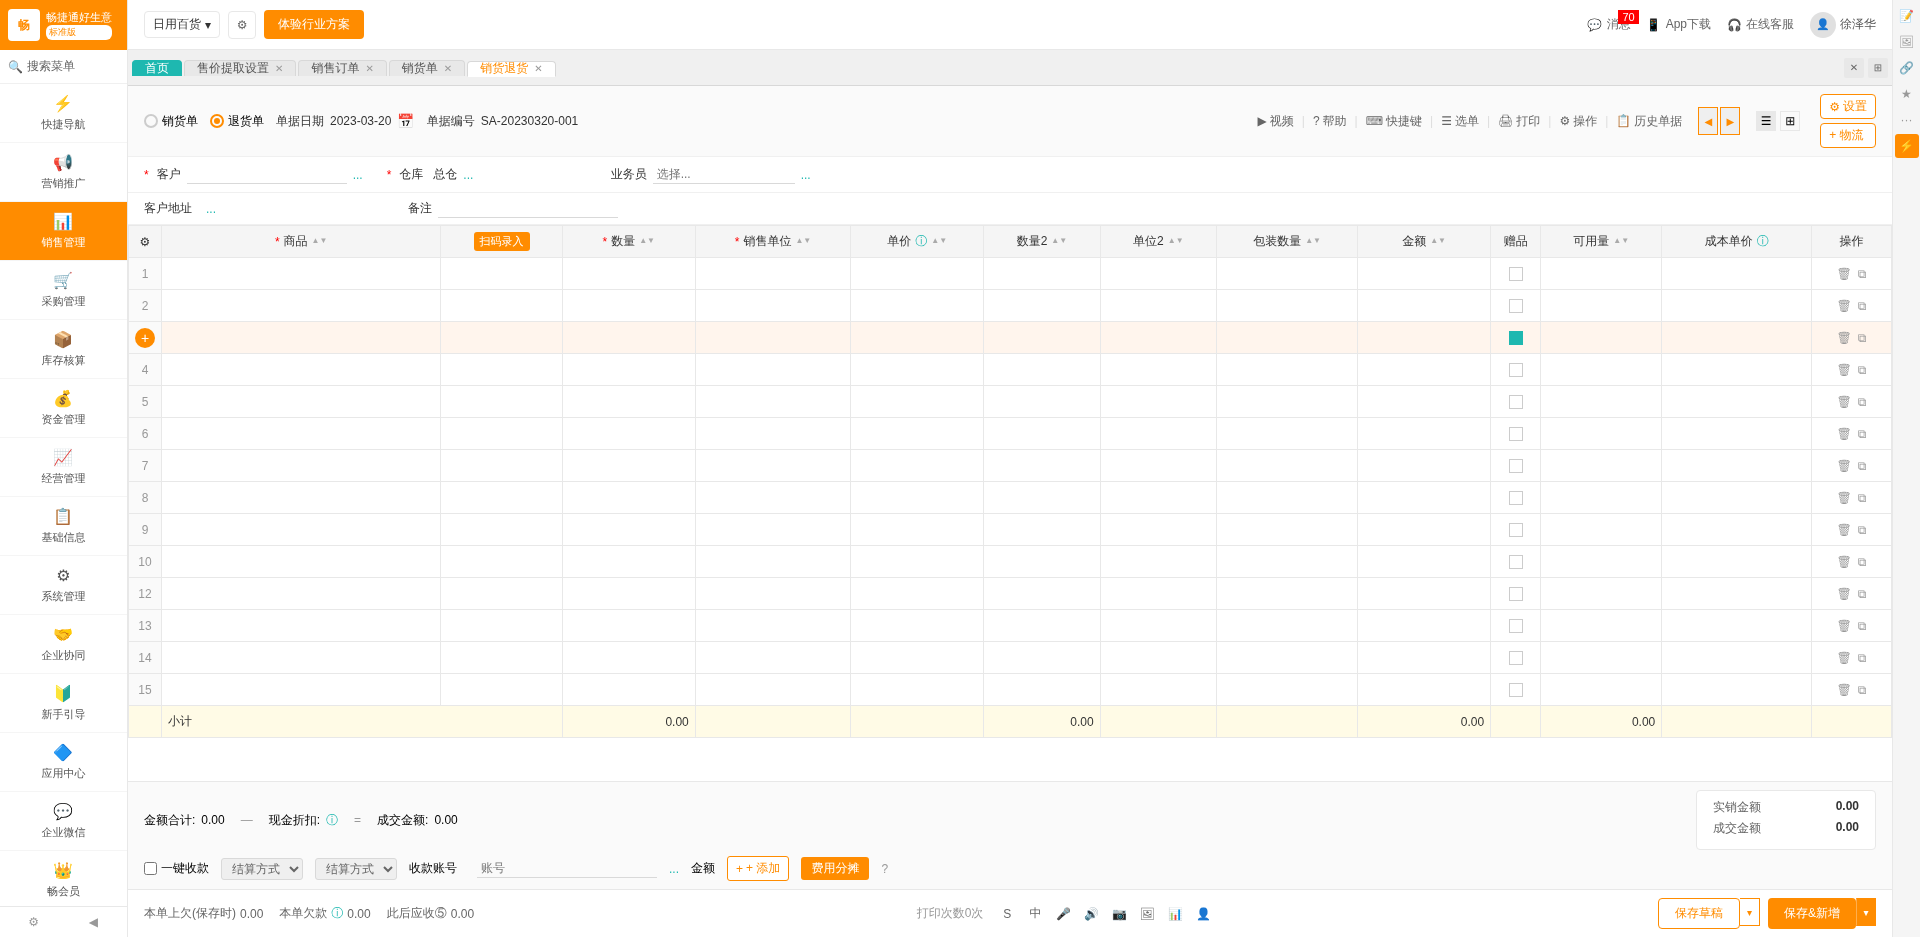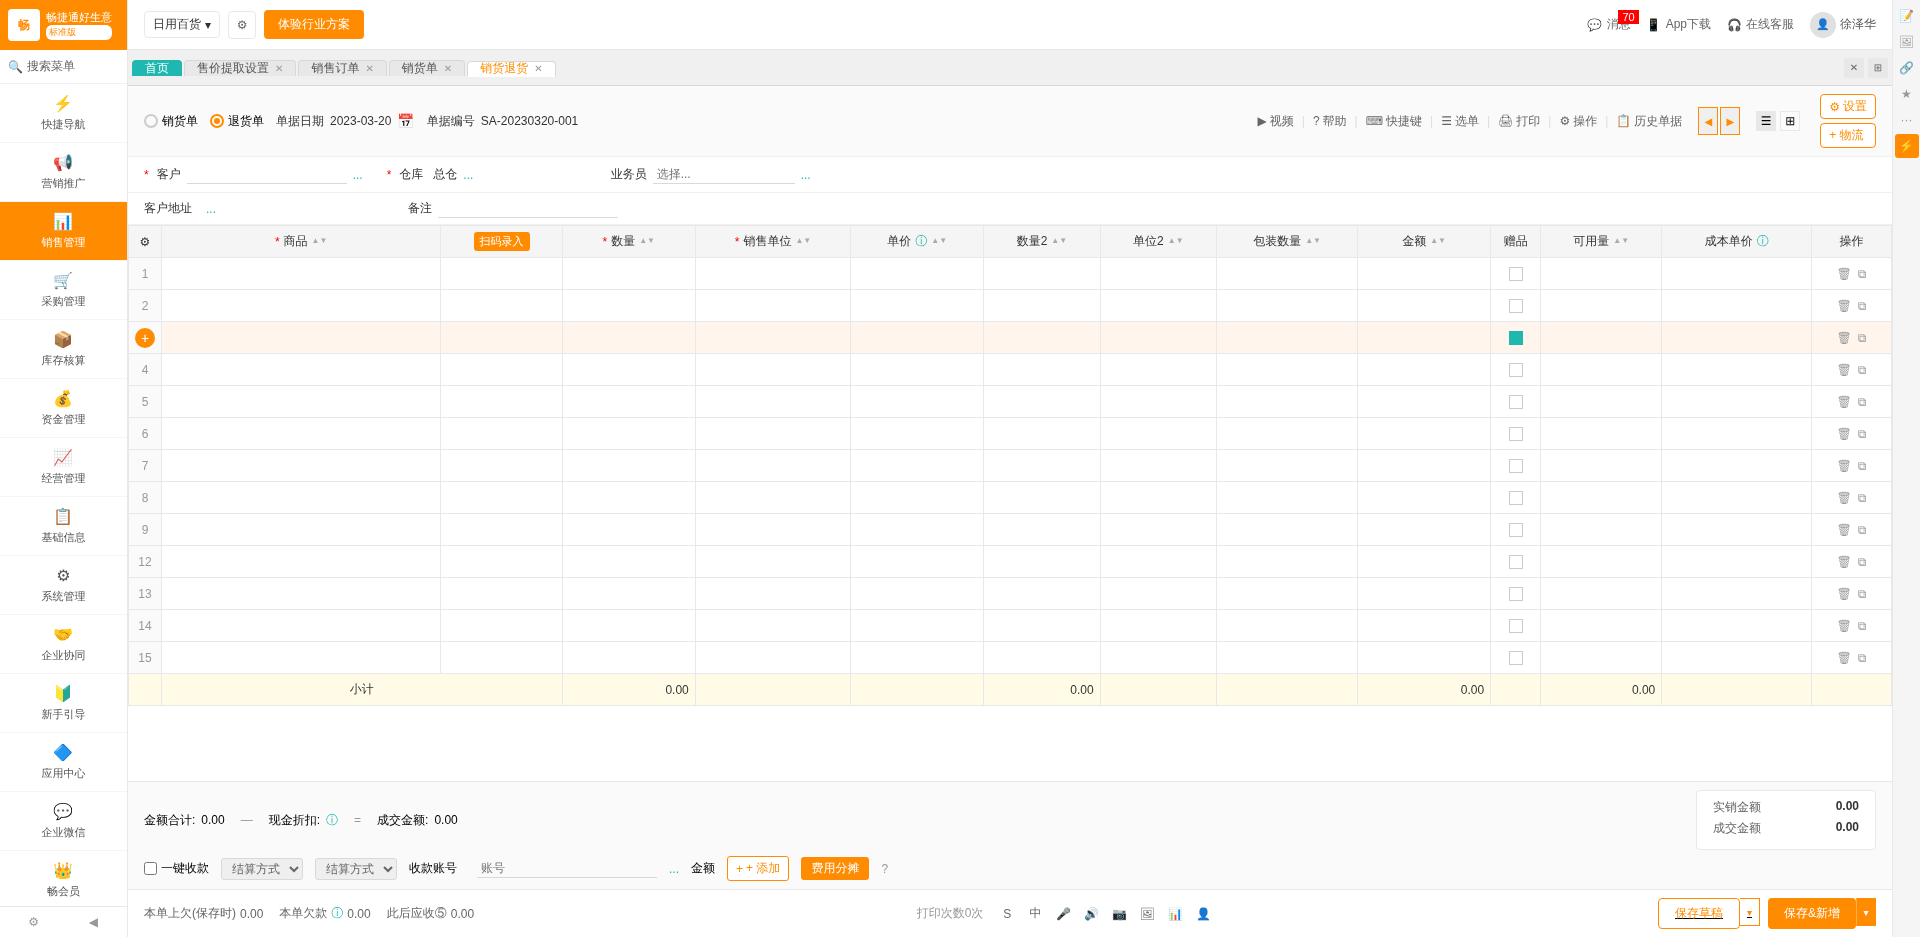--- a/index.html
+++ b/index.html
@@ -83,21 +83,21 @@
     .col-actions { width: 80px; text-align: center; }
     .table-checkbox { width: 14px; height: 14px; border: 1px solid #ccc; display: inline-block; vertical-align: middle; cursor: pointer; }
     .table-checkbox.checked { background: #1eb8b0; border-color: #1eb8b0; }
     .scan-btn { background: #ff8c00; color: #fff; border: none; border-radius: 3px; padding: 2px 6px; cursor: pointer; font-size: 11px; }
     .add-row-btn { width: 20px; height: 20px; background: #ff8c00; color: #fff; border-radius: 50%; display: inline-flex; align-items: center; justify-content: center; cursor: pointer; font-size: 14px; border: none; }
     .th-sort { display: flex; align-items: center; justify-content: center; gap: 4px; }
     .sort-arrows { display: flex; flex-direction: column; line-height: 0.8; color: #aaa; font-size: 8px; }
     .action-icons { display: flex; gap: 6px; justify-content: center; }
     .action-icon { cursor: pointer; color: #999; }
     .subtotal-row td { background: #fffbe6; font-weight: normal; color: #333; }
-    .subtotal-label { text-align: center; color: #666; padding-right: 8px; }
+    .subtotal-label { text-align: left; color: #666; padding-right: 8px; }
 
     
     .footer { border-top: 1px solid #e8e8e8; padding: 8px 16px; background: #fafafa; }
     .footer-row1 { display: flex; align-items: center; gap: 16px; margin-bottom: 6px; }
     .footer-total { display: flex; align-items: center; gap: 6px; }
     .footer-dash { color: #999; }
     .footer-eq { color: #999; }
     .footer-deal { display: flex; align-items: center; gap: 6px; }
     .footer-row2 { display: flex; align-items: center; gap: 12px; }
     .footer-checkbox { display: flex; align-items: center; gap: 4px; cursor: pointer; }
@@ -657,20 +657,43 @@
       <td class="col-cost"></td>
       <td class="col-actions">
         <div class="action-icons">
           <span class="action-icon">🗑</span>
           <span class="action-icon">⧉</span>
         </div>
       </td>
     </tr>
             <tr>
       <td class="row-num">9</td>
+      <td class="col-product"></td>
+      <td></td>
+      <td class="col-qty"></td>
+      <td class="col-unit"></td>
+      <td class="col-price"></td>
+      <td class="col-qty2"></td>
+      <td class="col-unit2"></td>
+      <td class="col-pkg"></td>
+      <td class="col-amount"></td>
+      <td class="col-gift col-checkbox">
+        <span class="table-checkbox"></span>
+      </td>
+      <td class="col-avail"></td>
+      <td class="col-cost"></td>
+      <td class="col-actions">
+        <div class="action-icons">
+          <span class="action-icon">🗑</span>
+          <span class="action-icon">⧉</span>
+        </div>
+      </td>
+    </tr>
+            <tr>
+      <td class="row-num">10</td>
       <td class="col-product"></td>
       <td></td>
       <td class="col-qty"></td>
       <td class="col-unit"></td>
       <td class="col-price"></td>
       <td class="col-qty2"></td>
       <td class="col-unit2"></td>
       <td class="col-pkg"></td>
       <td class="col-amount"></td>
       <td class="col-gift col-checkbox">
@@ -872,21 +895,21 @@
         <div class="bottom-tool-icon">中</div>
         <div class="bottom-tool-icon">🎤</div>
         <div class="bottom-tool-icon">🔊</div>
         <div class="bottom-tool-icon">📷</div>
         <div class="bottom-tool-icon">🖼</div>
         <div class="bottom-tool-icon">📊</div>
         <div class="bottom-tool-icon">👤</div>
       </div>
 
       <div class="bottom-btns">
-        <div style="display:flex;text-decoration:underline;">
+        <div style="display:flex;">
           <button class="btn-draft">
             <span>保存草稿</span>
           </button>
           <button class="chevron-btn" style="background:#fff;border-color:#ff8c00;color:#ff8c00;border-left:none;">▾</button>
         </div>
         <div style="display:flex;">
           <button class="btn-save-new">
             <span>保存&amp;新增</span>
           </button>
           <button class="chevron-btn" style="background:#ff8c00;border-color:#ff8c00;color:#fff;border-left:1px solid rgba(255,255,255,0.3);">▾</button>

